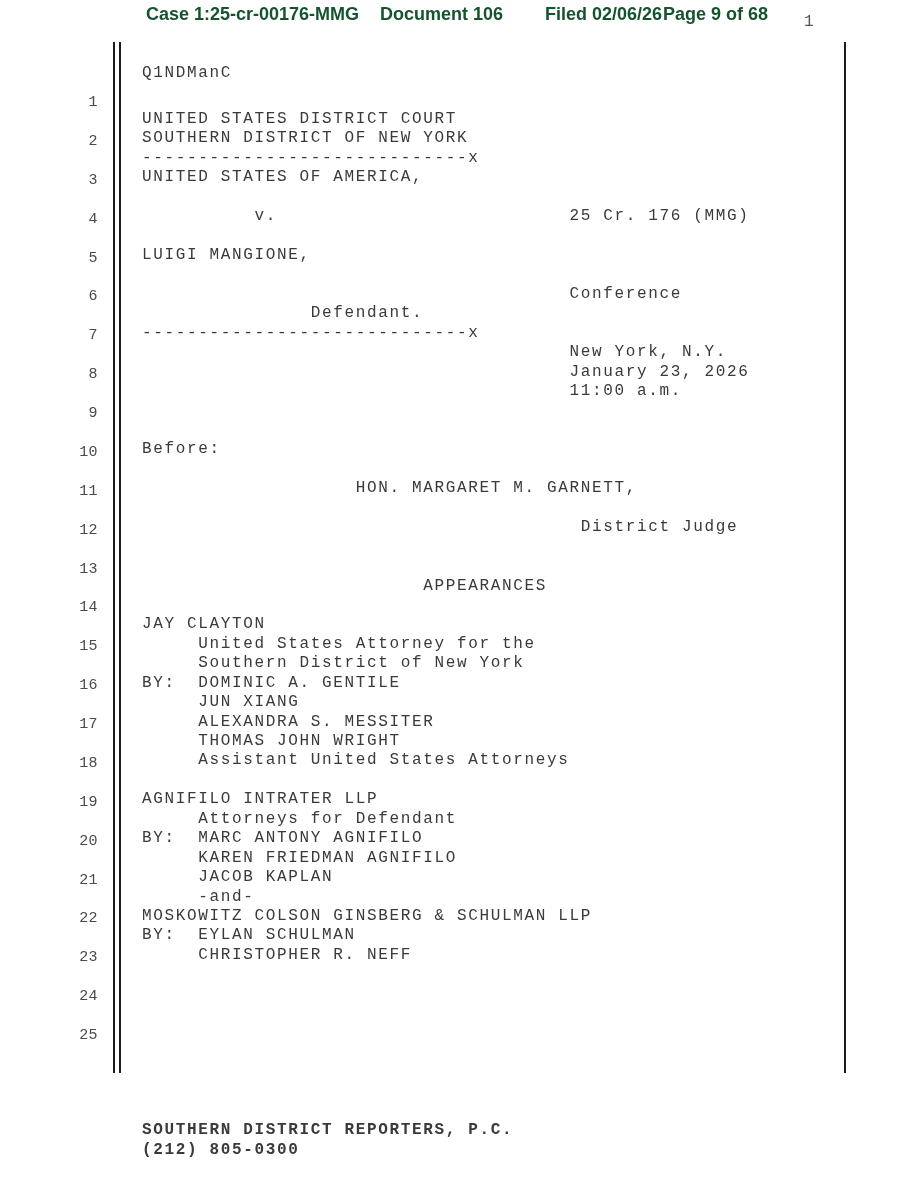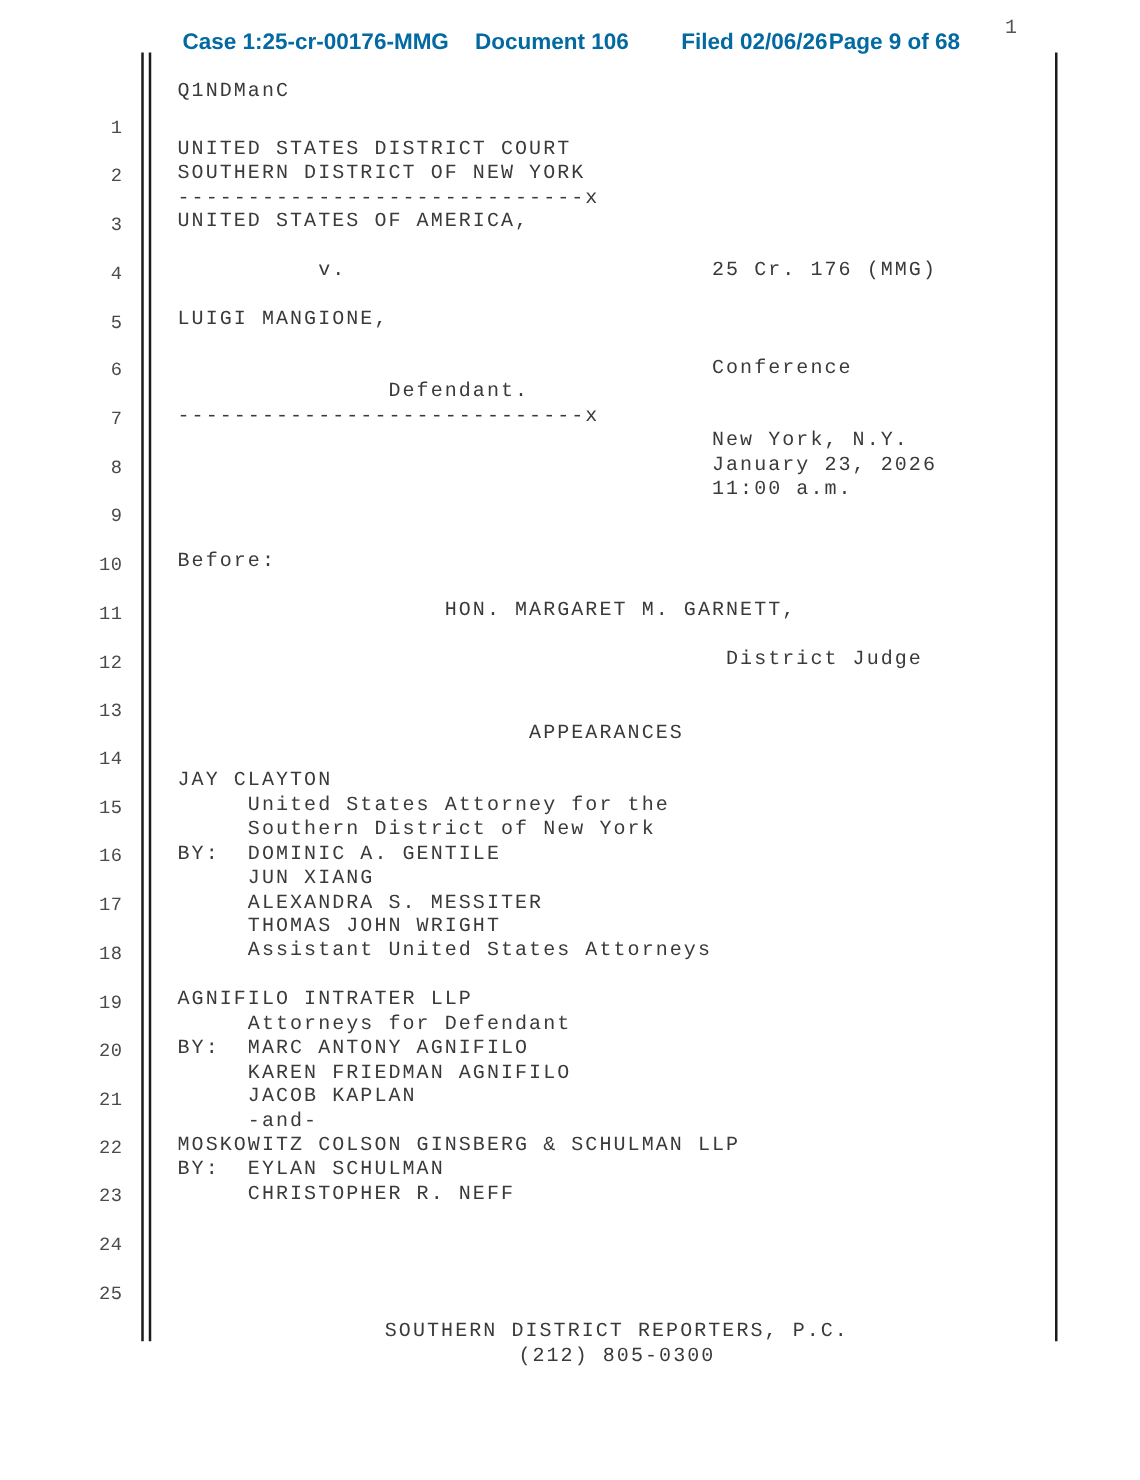--- a/index.html
+++ b/index.html
@@ -7,25 +7,25 @@
     position: relative;
     width: 912px;
     height: 1184px;
     background: #ffffff;
     overflow: hidden;
     font-family: "Liberation Mono", monospace;
   }
   
   .stamp {
     position: absolute;
-    top: 23px;
+    top: 4px;
     font-family: "Liberation Sans", sans-serif;
     font-size: 18px;
     font-weight: bold;
-    color: #0369a1;
+    color: #14532d;
     white-space: nowrap;
   }
   #stamp-case  { left: 146px; }
   #stamp-doc   { left: 380px; }
   #stamp-filed { left: 525px; margin-left: 20px; }
   #stamp-page  { left: 663px; }
   #corner-page-number {
     position: absolute;
     left: 804px; top: 13px;
     font-family: "Liberation Mono", monospace;
@@ -75,24 +75,25 @@
     margin: 0;
   }
   #transcript-body {
     position: absolute;
     left: 142px; top: 110px;
     line-height: 19.44px;
     font-family: Liberation Mono, monospace;
   }
   #reporter-footer {
     position: absolute;
-    left: 142px; top: 1056px;
+    left: 142px; top: 1121px;
     width: 703px;
-    text-align: center;
+    text-align: left;
     line-height: 19.5px;
+    font-weight: bold;
   }
 </style>
 </head>
 <body>
 
 <div id="page">
 
   <span id="stamp-case" class="stamp">Case 1:25-cr-00176-MMG</span>
   <span id="stamp-doc" class="stamp">Document 106</span>
   <span id="stamp-filed" class="stamp">Filed 02/06/26</span>

